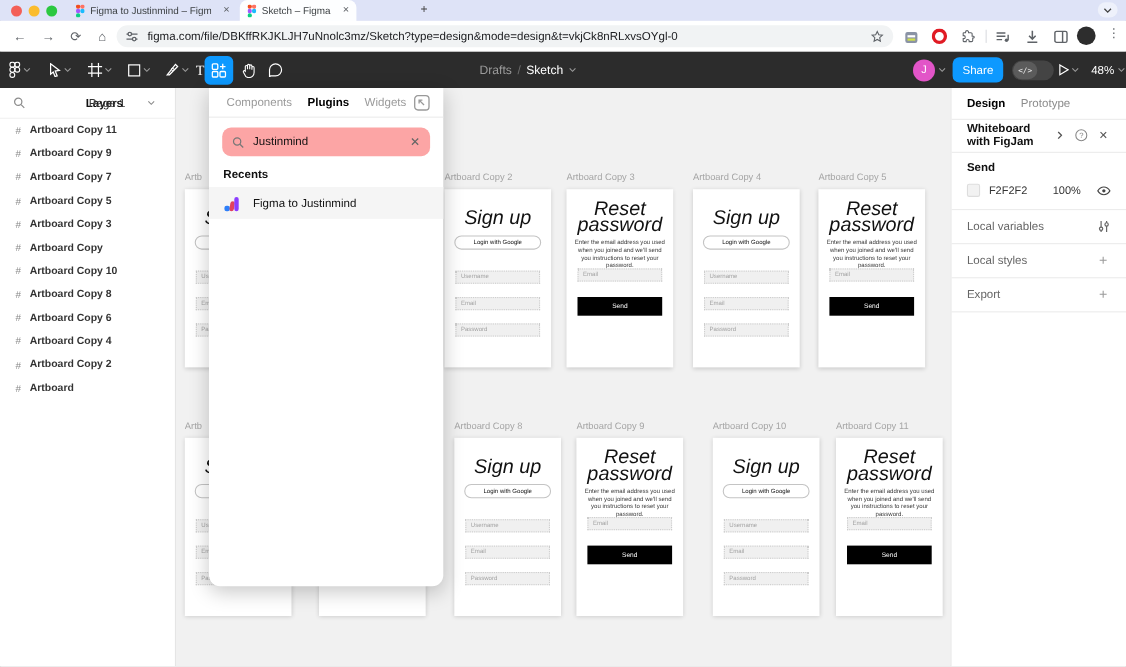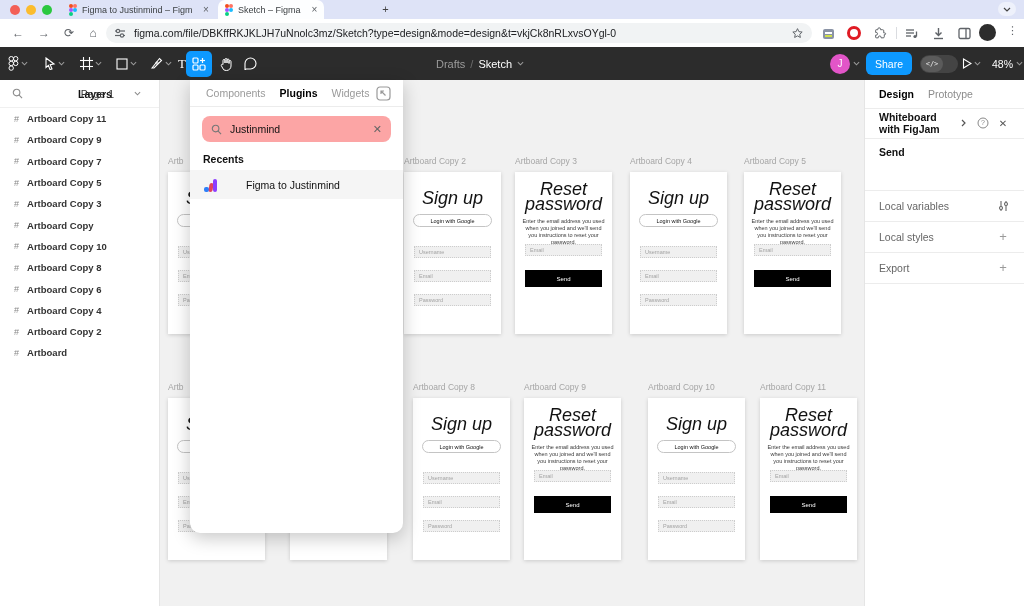--- a/index.html
+++ b/index.html
@@ -72,21 +72,21 @@
   .plugin-panel { position:absolute; left:190px; top:80px; width:213px; height:453px; background:#fff; z-index:10;
                   border-radius:0 0 10px 10px; box-shadow:0 5px 18px rgba(0,0,0,0.22); }
   .pp-tabs { position:absolute; left:0; top:0; width:100%; height:27px; display:flex; align-items:center; gap:14px; padding-left:16px; border-bottom:1px solid #ececec; }
   .pp-tab { font-size:10.5px; color:#9a9a9a; }
   .pp-tab.on { color:#000; font-weight:700; }
   .pp-expand { position:absolute; right:12px; top:6px; width:15px; height:15px; }
   .pp-search { position:absolute; left:12px; top:36px; width:189px; height:26px; background:#fca5a5; border-radius:8px; display:flex; align-items:center; padding:0 9px; }
   .pp-search input { flex:1; border:none; background:transparent; outline:none; font-size:10.5px; color:#111; margin-left:8px; font-family:"Liberation Sans", sans-serif; }
   .pp-clear { color:#666; font-size:11px; }
   .pp-recents { position:absolute; left:13px; top:73px; font-size:10.5px; font-weight:700; color:#111; }
-  .pp-row { position:absolute; left:0; top:90px; width:100%; height:29px; background:#f5f5f5; display:flex; align-items:center; padding-left:14px; gap:28px; }
+  .pp-row { position:absolute; left:0; top:90px; width:100%; height:29px; background:#f5f5f5; display:flex; align-items:center; padding-left:14px; gap:12px; }
   .pp-row .pname { font-size:10.5px; color:#111; }
   .jm-icon { position:relative; width:14px; height:14px; }
   .jm-icon i { position:absolute; display:block; border-radius:2px; }
   .jm-b { left:0; bottom:0; width:5px; height:5px; background:#2d7ff9; border-radius:1.5px; }
   .jm-r { left:4.5px; bottom:0; width:4px; height:9px; background:#e1425e; transform:skewX(-8deg); }
   .jm-p { right:1px; bottom:0; width:4.5px; height:13px; background:#8b3dff; border-radius:3px; }
 
   
   .rsidebar { position:absolute; left:864px; top:80px; width:160px; height:526px; background:#fff; border-left:1px solid #e5e5e5; }
   .rs-row { position:absolute; left:0; width:100%; display:flex; align-items:center; padding:0 14px; }
@@ -620,20 +620,31 @@
             <text x="6" y="8.4" font-size="7" text-anchor="middle" fill="#888" font-family="Liberation Sans">?</text>
           </svg>
         </span>
       <span class="rs-ic">✕</span>
     </div>
     <div class="rs-divider" style="top:58px;"></div>
 
     <div class="rs-row" style="top:62px; height:20px;">
       <span class="rs-sec-title">Send</span>
     </div>
+    <div class="rs-row" style="top:82px; height:22px;">
+      <span class="swatch"></span>
+      <span class="hexlbl">F2F2F2</span>
+      <span class="oplbl">100%</span>
+      <span class="rs-ic">
+        <svg width="13" height="9" viewBox="0 0 13 9">
+            <path d="M1 4.5C2.5 2 4.4 1 6.5 1s4 1 5.5 3.5C10.5 7 8.6 8 6.5 8S2.5 7 1 4.5z" fill="none" stroke="#444" stroke-width="1"></path>
+            <circle cx="6.5" cy="4.5" r="1.5" fill="#444"></circle>
+          </svg>
+      </span>
+    </div>
     <div class="rs-divider" style="top:110px;"></div>
 
     <div class="rs-row" style="top:110px; height:31px;">
       <span class="rs-collapsed">Local variables</span>
       <span class="rs-ic">
         <svg width="11" height="12" viewBox="0 0 11 12">
             <line x1="3" y1="1" x2="3" y2="11" stroke="#666" stroke-width="1.1"></line>
             <circle cx="3" cy="8" r="1.5" fill="#fff" stroke="#666" stroke-width="1.1"></circle>
             <line x1="8" y1="1" x2="8" y2="11" stroke="#666" stroke-width="1.1"></line>
             <circle cx="8" cy="4" r="1.5" fill="#fff" stroke="#666" stroke-width="1.1"></circle>

